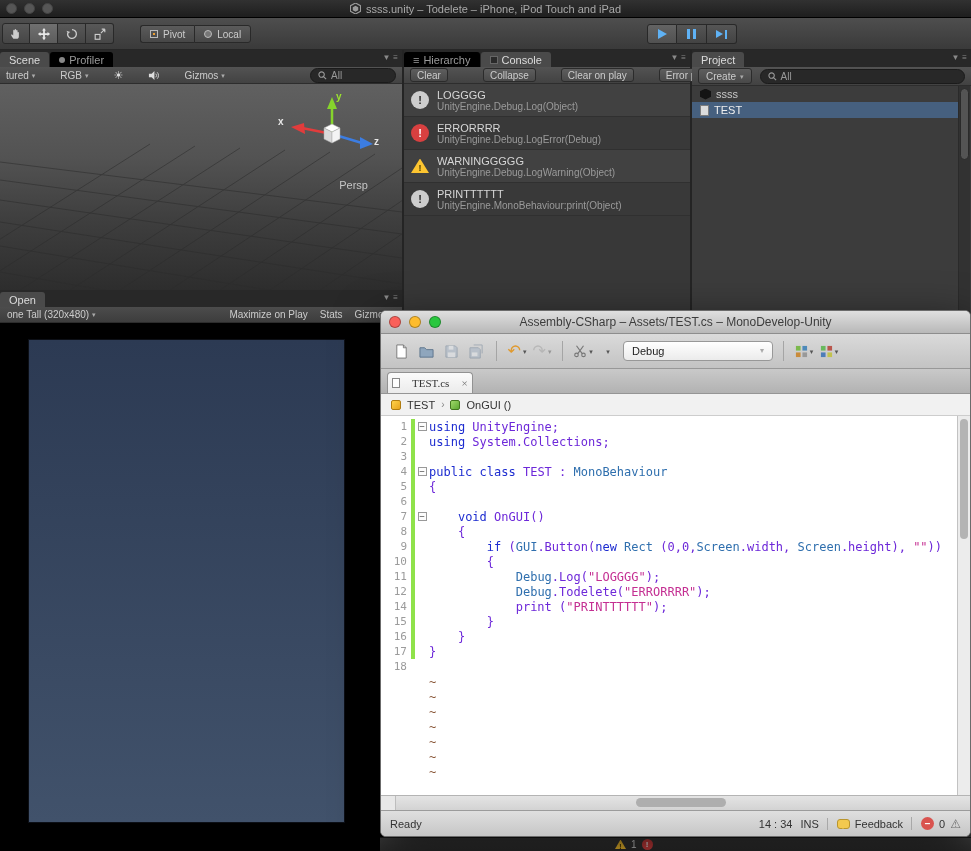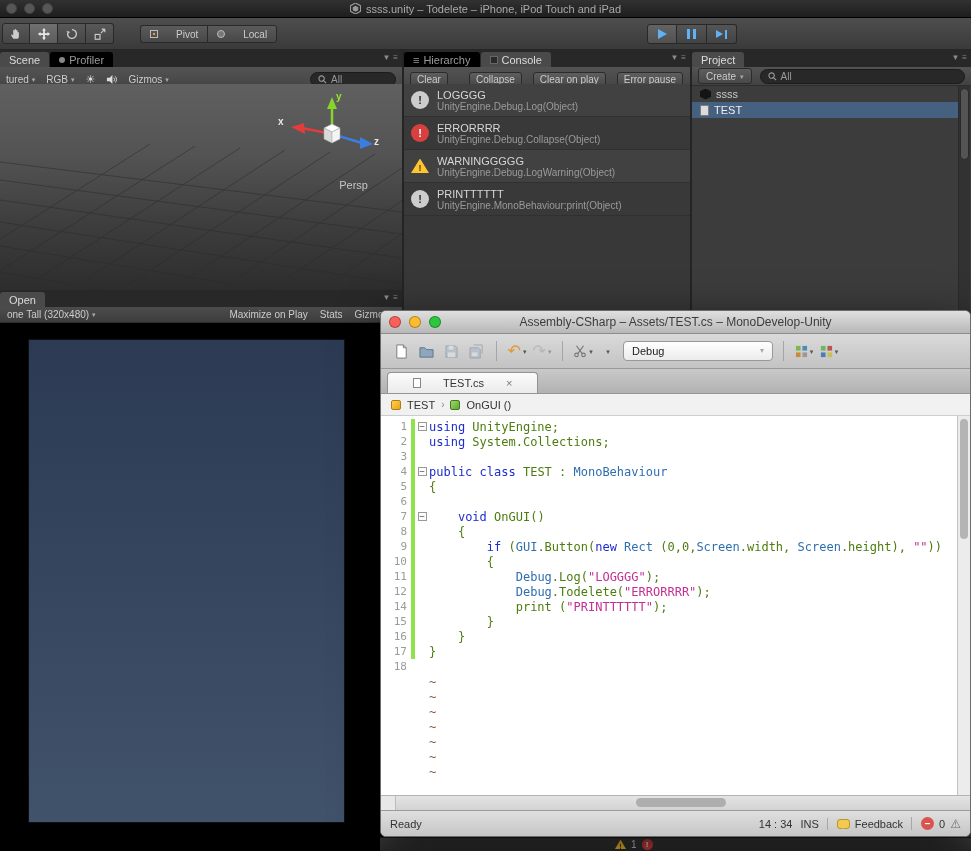--- a/index.html
+++ b/index.html
@@ -13,21 +13,21 @@
   .u-title{display:flex;align-items:center;gap:5px;color:#a9a9a9;font-size:11px;}
   .u-logo{width:11px;height:11px;}
 
   .u-toolbar{position:absolute;left:0;top:18px;width:100%;height:32px;background:linear-gradient(#4e4e4e,#3a3a3a);border-bottom:1px solid #262626;box-sizing:border-box;}
   .tool-group{position:absolute;left:2px;top:5px;display:flex;}
   .tool-btn{width:28px;height:21px;background:linear-gradient(#585858,#464646);border:1px solid #292929;border-left-width:0;display:flex;align-items:center;justify-content:center;box-sizing:border-box;}
   .tool-btn:first-child{border-left-width:1px;border-radius:3px 0 0 3px;}
   .tool-btn:last-child{border-radius:0 3px 3px 0;}
   .tool-btn.active{background:linear-gradient(#707070,#5c5c5c);}
   .pivot-group{position:absolute;left:140px;top:7px;display:flex;}
-  .p-btn{height:18px;padding:0 9px;display:flex;align-items:center;gap:18px;background:linear-gradient(#5b5b5b,#474747);border:1px solid #292929;color:#ccc;font-size:10px;box-sizing:border-box;}
+  .p-btn{height:18px;padding:0 9px;display:flex;align-items:center;gap:5px;background:linear-gradient(#5b5b5b,#474747);border:1px solid #292929;color:#ccc;font-size:10px;box-sizing:border-box;}
   .p-btn:first-child{border-radius:3px 0 0 3px;border-right-width:0;}
   .p-btn:last-child{border-radius:0 3px 3px 0;align-items:center;}
   .pivot-ico{width:8px;height:8px;border:1px solid #bbb;position:relative;box-sizing:border-box;}
   .pivot-ico::after{content:"";position:absolute;left:2px;top:2px;width:2px;height:2px;background:#f0a030;}
   .local-ico{width:8px;height:8px;border-radius:50%;border:1px solid #bbb;box-sizing:border-box;background:#777;}
   .play-group{position:absolute;left:647px;top:6px;display:flex;}
   .play-btn{width:30px;height:20px;background:linear-gradient(#555,#434343);border:1px solid #282828;border-left-width:0;display:flex;align-items:center;justify-content:center;box-sizing:border-box;}
   .play-btn:first-child{border-left-width:1px;border-radius:3px 0 0 3px;}
   .play-btn:last-child{border-radius:0 3px 3px 0;}
   .play-btn.on{background:linear-gradient(#636363,#515151);}
@@ -44,21 +44,21 @@
   .console-panel{left:404px;top:50px;width:286px;height:787px;}
   .project-panel{left:692px;top:50px;width:279px;height:787px;}
 
   .tabstrip{height:17px;background:#282828;display:flex;align-items:flex-end;position:relative;}
   .u-tab{height:15px;display:flex;align-items:center;gap:4px;padding:0 9px;font-size:11px;color:#9a9a9a;background:#000000;border-radius:3px 3px 0 0;margin-right:1px;}
   .u-tab.active{background:#4a4a4a;color:#dcdcdc;}
   .tab-dot{width:6px;height:6px;border-radius:50%;background:#888;}
   .tab-sq{width:8px;height:8px;background:#2a2a2a;border:1px solid #666;box-sizing:border-box;}
   .panel-menu{position:absolute;right:4px;top:4px;color:#8a8a8a;font-size:8px;display:flex;gap:3px;line-height:1;}
 
-  .u-subtoolbar{height:17px;background:linear-gradient(#535353,#424242);border-bottom:1px solid #2d2d2d;display:flex;align-items:center;gap:11px;padding:12px 6px;font-size:10px;color:#ccc;box-sizing:border-box;}
+  .u-subtoolbar{height:17px;background:linear-gradient(#535353,#424242);border-bottom:1px solid #2d2d2d;display:flex;align-items:center;gap:25px;padding:4px 6px;font-size:10px;color:#ccc;box-sizing:border-box;}
   .dd{display:flex;align-items:center;gap:3px;white-space:nowrap;}
   .caret{font-size:7px;color:#aaa;line-height:1;}
   .u-search{display:flex;align-items:center;gap:4px;background:#282828;border:1px solid #1b1b1b;border-radius:8px;height:13px;padding:0 7px;color:#999;font-size:10px;margin-left:auto;min-width:70px;}
   .sun-glyph{color:#ddd;font-size:11px;line-height:1;}
 
   .scene-viewport{position:absolute;left:0;top:34px;right:0;bottom:0;overflow:hidden;background:linear-gradient(180deg,#606060 0%,#535353 35%,#3f3f3f 65%,#2d2d2d 100%);}
   .persp{position:absolute;right:34px;top:95px;color:#c5c5c5;font-size:11px;}
   .axis-gizmo{position:absolute;right:12px;top:10px;width:120px;height:80px;}
   .axis-label{position:absolute;font-size:10px;font-weight:bold;}
   .axis-label.y{left:66px;top:-3px;color:#9be32f;}
@@ -112,42 +112,42 @@
   .md-toolbar{height:34px;background:linear-gradient(#dadada,#c3c3c3);border-bottom:1px solid #989898;display:flex;align-items:center;gap:5px;padding:0 10px;flex:none;}
   .mi-btn{height:22px;min-width:20px;display:flex;align-items:center;justify-content:center;gap:2px;}
   .mi-btn.dim{opacity:.45;}
   .chev{font-size:7px;color:#555;line-height:1;}
   .md-sep{width:1px;height:20px;background:#a5a5a5;margin:0 5px;}
   .undo-glyph{font-size:16px;line-height:1;color:#e09a2f;}
   .redo-glyph{font-size:16px;line-height:1;color:#9a9a9a;}
   .combo{width:150px;height:20px;background:linear-gradient(#fff,#ebebeb);border:1px solid #989898;border-radius:4px;display:flex;align-items:center;padding:0 8px;font-size:11px;color:#222;box-sizing:border-box;}
   .combo .caret{margin-left:auto;font-size:8px;}
   .md-tabstrip{height:24px;background:linear-gradient(#c9c9c9,#b2b2b2);border-bottom:1px solid #959595;display:flex;align-items:flex-end;padding-left:6px;flex:none;}
-  .md-tab{height:21px;background:linear-gradient(#fbfbfb,#ebebeb);border:1px solid #929292;border-bottom:none;border-radius:4px 4px 0 0;display:flex;align-items:center;gap:22px;padding:0 25px;font-size:11px;color:#333;box-sizing:border-box;}
+  .md-tab{height:21px;background:linear-gradient(#fbfbfb,#ebebeb);border:1px solid #929292;border-bottom:none;border-radius:4px 4px 0 0;display:flex;align-items:center;gap:12px;padding:0 4px;font-size:11px;color:#333;box-sizing:border-box;font-family:Liberation Serif, serif;}
   .md-tab .tab-doc{width:8px;height:10px;background:#fff;border:1px solid #888;box-sizing:border-box;}
   .md-tab .close{color:#777;font-size:11px;}
   .breadcrumb{height:21px;background:#f1f1f1;border-bottom:1px solid #cdcdcd;display:flex;align-items:center;gap:6px;padding:0 10px;font-size:11px;color:#333;flex:none;}
   .bc-icon{width:10px;height:10px;border-radius:2px;flex:none;}
   .bc-icon.cls{background:linear-gradient(135deg,#ffd24a,#e8a31c);border:1px solid #b07c10;box-sizing:border-box;}
   .bc-icon.mth{background:linear-gradient(135deg,#9fd868,#5da832);border:1px solid #43761f;box-sizing:border-box;}
   .bc-sep{color:#888;font-size:10px;}
 
   .editor{flex:1;background:#fff;position:relative;overflow:hidden;font-family:"DejaVu Sans Mono",monospace;}
   .code-lines{position:absolute;left:0;top:3px;right:13px;bottom:0;}
   .code-line{height:15px;display:flex;align-items:center;}
   .ln-num{width:26px;text-align:right;padding-right:3px;font-size:11px;color:#9b9b9b;flex:none;}
   .ln-diff{width:4px;height:15px;margin-left:1px;flex:none;}
   .ln-diff.changed{background:#8fe24a;}
   .ln-fold{width:14px;display:flex;align-items:center;justify-content:center;flex:none;}
   .fold-box{width:9px;height:9px;border:1px solid #999;background:#fcfcfc;font-size:9px;line-height:7px;color:#555;text-align:center;box-sizing:border-box;}
   .ln-code{white-space:pre;font-size:12px;color:#000;}
   .tk-kw{color:#1d2cd0;}
   .tk-ty{color:#2f6fae;}
   .tk-st{color:#c42f92;}
-  .tk-pl{color:#4d7c0f;}
+  .tk-pl{color:#6d28d9;}
   .tk-tilde{color:#8b5a3c;}
   .vscroll{position:absolute;right:0;top:0;bottom:0;width:13px;background:#ececec;border-left:1px solid #c2c2c2;box-sizing:border-box;}
   .vthumb{position:absolute;left:2px;right:2px;top:3px;height:120px;background:#b4b4b4;border-radius:5px;}
   .hscroll{height:14px;background:linear-gradient(#e4e4e4,#d3d3d3);border-top:1px solid #b4b4b4;position:relative;flex:none;}
   .hcap{position:absolute;left:0;top:0;bottom:0;width:14px;background:#e8e8e8;border-right:1px solid #bdbdbd;}
   .hthumb{position:absolute;left:255px;width:90px;top:2px;height:9px;background:#aeaeae;border-radius:5px;}
   .md-status{height:25px;background:linear-gradient(#dfdfdf,#c6c6c6);border-top:1px solid #9b9b9b;display:flex;align-items:center;padding:0 9px;font-size:11px;color:#333;flex:none;}
   .ms-right{margin-left:auto;display:flex;align-items:center;gap:8px;}
   .ms-seg{display:flex;align-items:center;gap:5px;padding-left:9px;border-left:1px solid #a8a8a8;}
   .err-badge{width:13px;height:13px;border-radius:50%;background:#d9534f;color:#fff;font:bold 10px/13px "Liberation Sans",sans-serif;text-align:center;}
@@ -367,21 +367,21 @@
             <span class="log-icon info">!</span>
             <div class="log-text">
               <div class="log-title">LOGGGG</div>
               <div class="log-detail">UnityEngine.Debug.Log(Object)</div>
             </div>
           </div>
           <div class="console-entry even">
             <span class="log-icon error">!</span>
             <div class="log-text">
               <div class="log-title">ERRORRRR</div>
-              <div class="log-detail">UnityEngine.Debug.Collapse(Object)</div>
+              <div class="log-detail">UnityEngine.Debug.LogError(Debug)</div>
             </div>
           </div>
           <div class="console-entry odd">
             <span class="log-icon warning">!</span>
             <div class="log-text">
               <div class="log-title">WARNINGGGGG</div>
               <div class="log-detail">UnityEngine.Debug.LogWarning(Object)</div>
             </div>
           </div>
           <div class="console-entry even">

